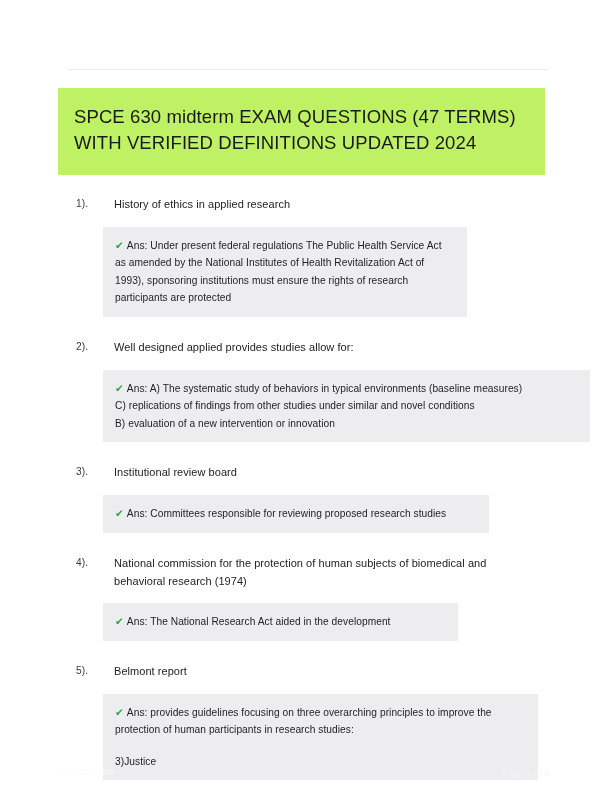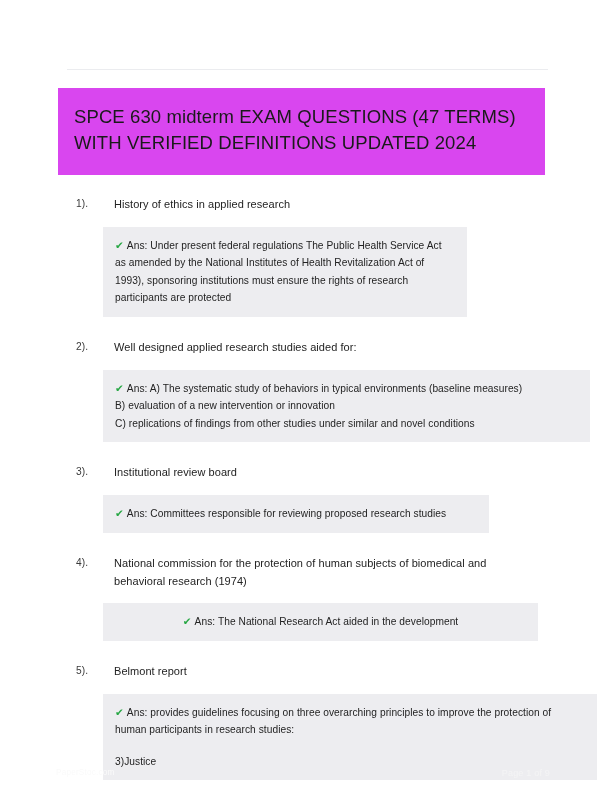--- a/index.html
+++ b/index.html
@@ -28,21 +28,21 @@
     width: 481px;
     height: 1px;
     background: #ebecef;
   }
   .doc-title {
     position: absolute;
     left: 58px;
     top: 88px;
     width: 487px;
     box-sizing: border-box;
-    background: #d946ef;
+    background: #bef264;
     padding: 16px 16px 18px 16px;
     font-size: 18.5px;
     line-height: 1.42;
     letter-spacing: 0.1px;
     color: #1a1a1a;
     font-weight: 400;
   }
   .qa-list {
     position: absolute;
     left: 0;
@@ -136,45 +136,45 @@
   <div class="qa-list" id="qa-list">
       <div class="qa-item gap-after">
         <div class="q-num">1).</div>
         <p class="q-text">History of ethics in applied research</p>
         <div class="ans-box" style="width: 364px;">
           <p class="ans-line"><span class="check-icon">✔</span><span>Ans: Under present federal regulations The Public Health Service Act as amended by the National Institutes of Health Revitalization Act of 1993), sponsoring institutions must ensure the rights of research participants are protected</span></p>
         </div>
       </div>
       <div class="qa-item gap-after">
         <div class="q-num">2).</div>
-        <p class="q-text">Well designed applied research studies aided for:</p>
+        <p class="q-text">Well designed applied provides studies allow for:</p>
         <div class="ans-box" style="width: 487px;">
           <p class="ans-line"><span class="check-icon">✔</span><span>Ans: A) The systematic study of behaviors in typical environments (baseline measures)</span></p>
+          <p class="ans-line">C) replications of findings from other studies under similar and novel conditions</p>
           <p class="ans-line">B) evaluation of a new intervention or innovation</p>
-          <p class="ans-line">C) replications of findings from other studies under similar and novel conditions</p>
         </div>
       </div>
       <div class="qa-item gap-after">
         <div class="q-num">3).</div>
         <p class="q-text">Institutional review board</p>
         <div class="ans-box" style="width: 386px;">
           <p class="ans-line"><span class="check-icon">✔</span><span>Ans: Committees responsible for reviewing proposed research studies</span></p>
         </div>
       </div>
       <div class="qa-item gap-after">
         <div class="q-num">4).</div>
         <p class="q-text">National commission for the protection of human subjects of biomedical and behavioral research (1974)</p>
-        <div class="ans-box" style="width: 435px; text-align: center;">
+        <div class="ans-box" style="width: 355px;">
           <p class="ans-line"><span class="check-icon">✔</span><span>Ans: The National Research Act aided in the development</span></p>
         </div>
       </div>
       <div class="qa-item gap-after">
         <div class="q-num">5).</div>
         <p class="q-text">Belmont report</p>
-        <div class="ans-box" style="width: 494px;">
+        <div class="ans-box" style="width: 435px;">
           <p class="ans-line"><span class="check-icon">✔</span><span>Ans: provides guidelines focusing on three overarching principles to improve the protection of human participants in research studies:</span></p>
           <p class="ans-line spacer">&nbsp;</p>
           <p class="ans-line">3)Justice</p>
         </div>
       </div>
     </div>
 
   <div class="footer">
     <div class="footer-brand">PaperStoc.com</div>
     <div class="footer-page">Page 1 of 9</div>

